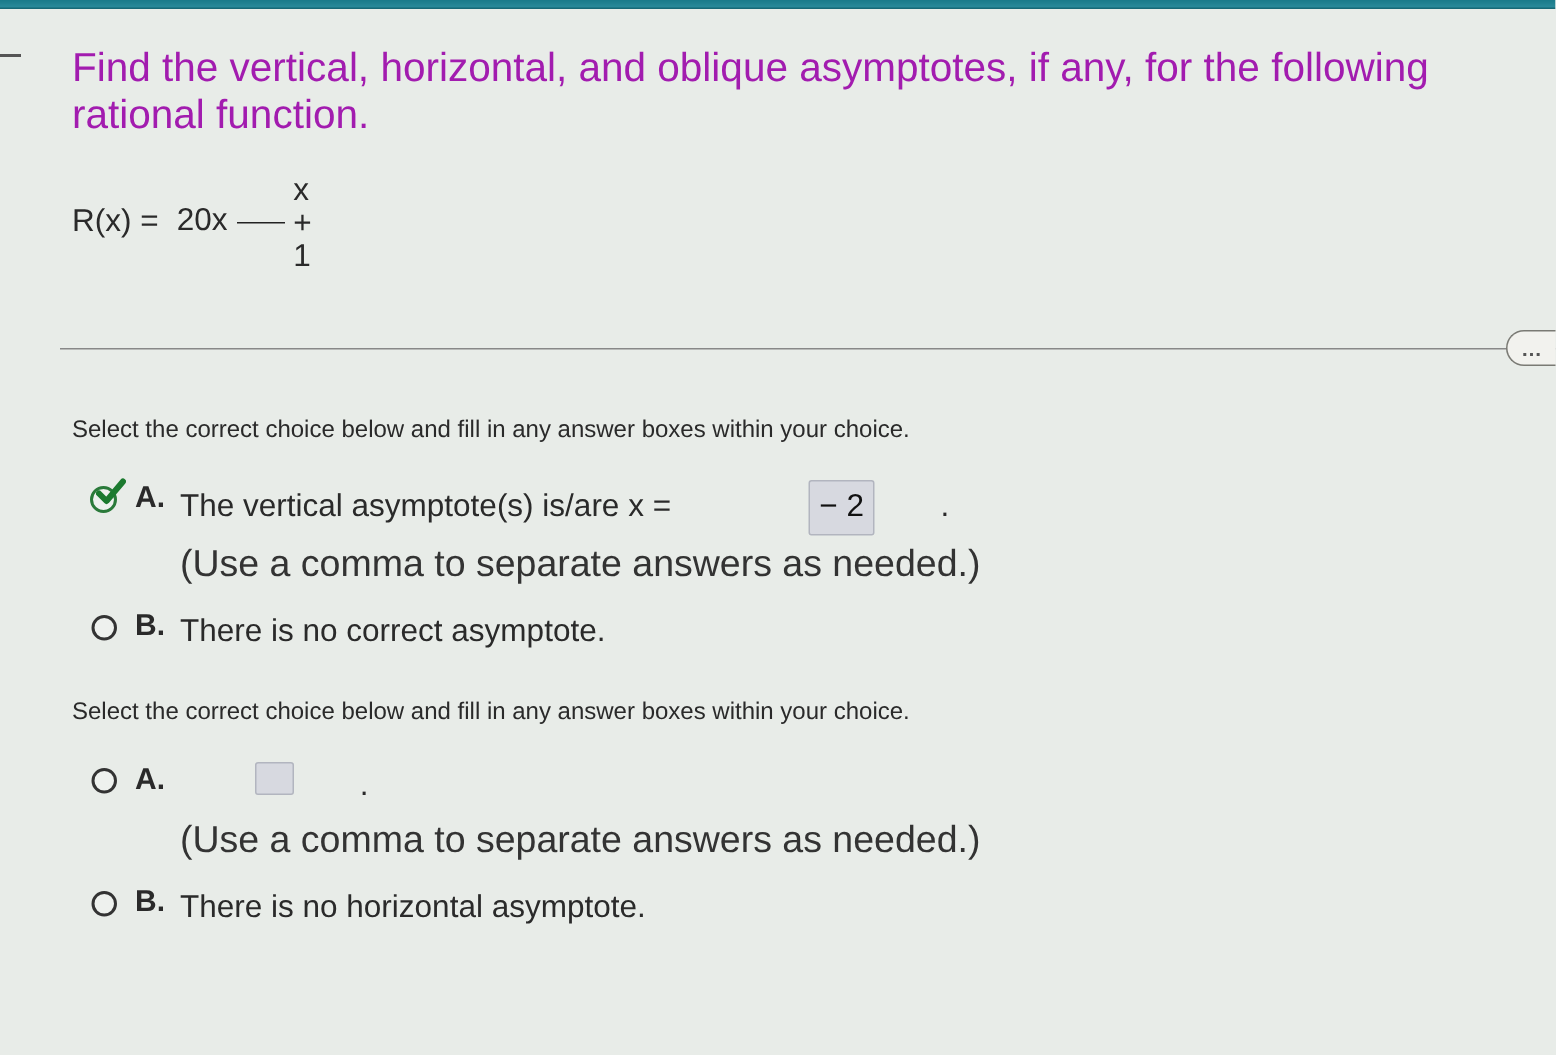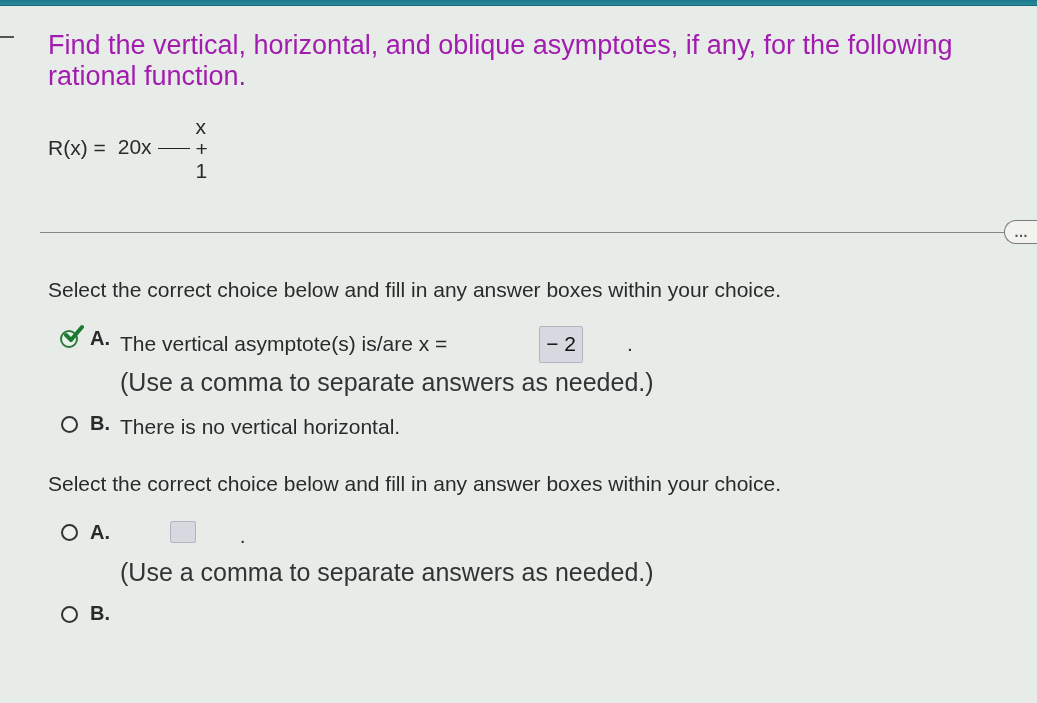--- a/index.html
+++ b/index.html
@@ -65,21 +65,21 @@
     border-radius: 14px 0 0 14px;
     display: flex;
     align-items: center;
     justify-content: center;
     font-weight: bold;
     color: #555;
     letter-spacing: 1px;
     font-size: 14px;
   }
   .instructions {
-    font-size: 21px;
+    font-size: 16px;
     margin-bottom: 24px;
   }
   .choice-block { margin-bottom: 28px; }
   .choice-row {
     display: flex;
     align-items: flex-start;
     margin-bottom: 10px;
     padding-left: 10px;
   }
   .radio-slot {
@@ -204,21 +204,21 @@
         <div class="hint">(Use a comma to separate answers as needed.)</div>
       </div>
     </div>
 
     <div class="choice-row">
       <div class="radio-slot">
         <div class="radio-open"></div>
       </div>
       <div class="choice-letter">B.</div>
       <div class="choice-body">
-        <span>There is no vertical horizontal.</span>
+        <span>There is no correct asymptote.</span>
       </div>
     </div>
 
   </div>
 
   <div class="instructions">Select the correct choice below and fill in any answer boxes within your choice.</div>
 
   <div class="choice-block">
 
     <div class="choice-row">
@@ -234,17 +234,20 @@
         </div>
         <div class="hint">(Use a comma to separate answers as needed.)</div>
       </div>
     </div>
 
     <div class="choice-row">
       <div class="radio-slot">
         <div class="radio-open"></div>
       </div>
       <div class="choice-letter">B.</div>
+      <div class="choice-body">
+        <span>There is no horizontal asymptote.</span>
+      </div>
     </div>
 
   </div>
 
 </div>
 
 </body></html>

